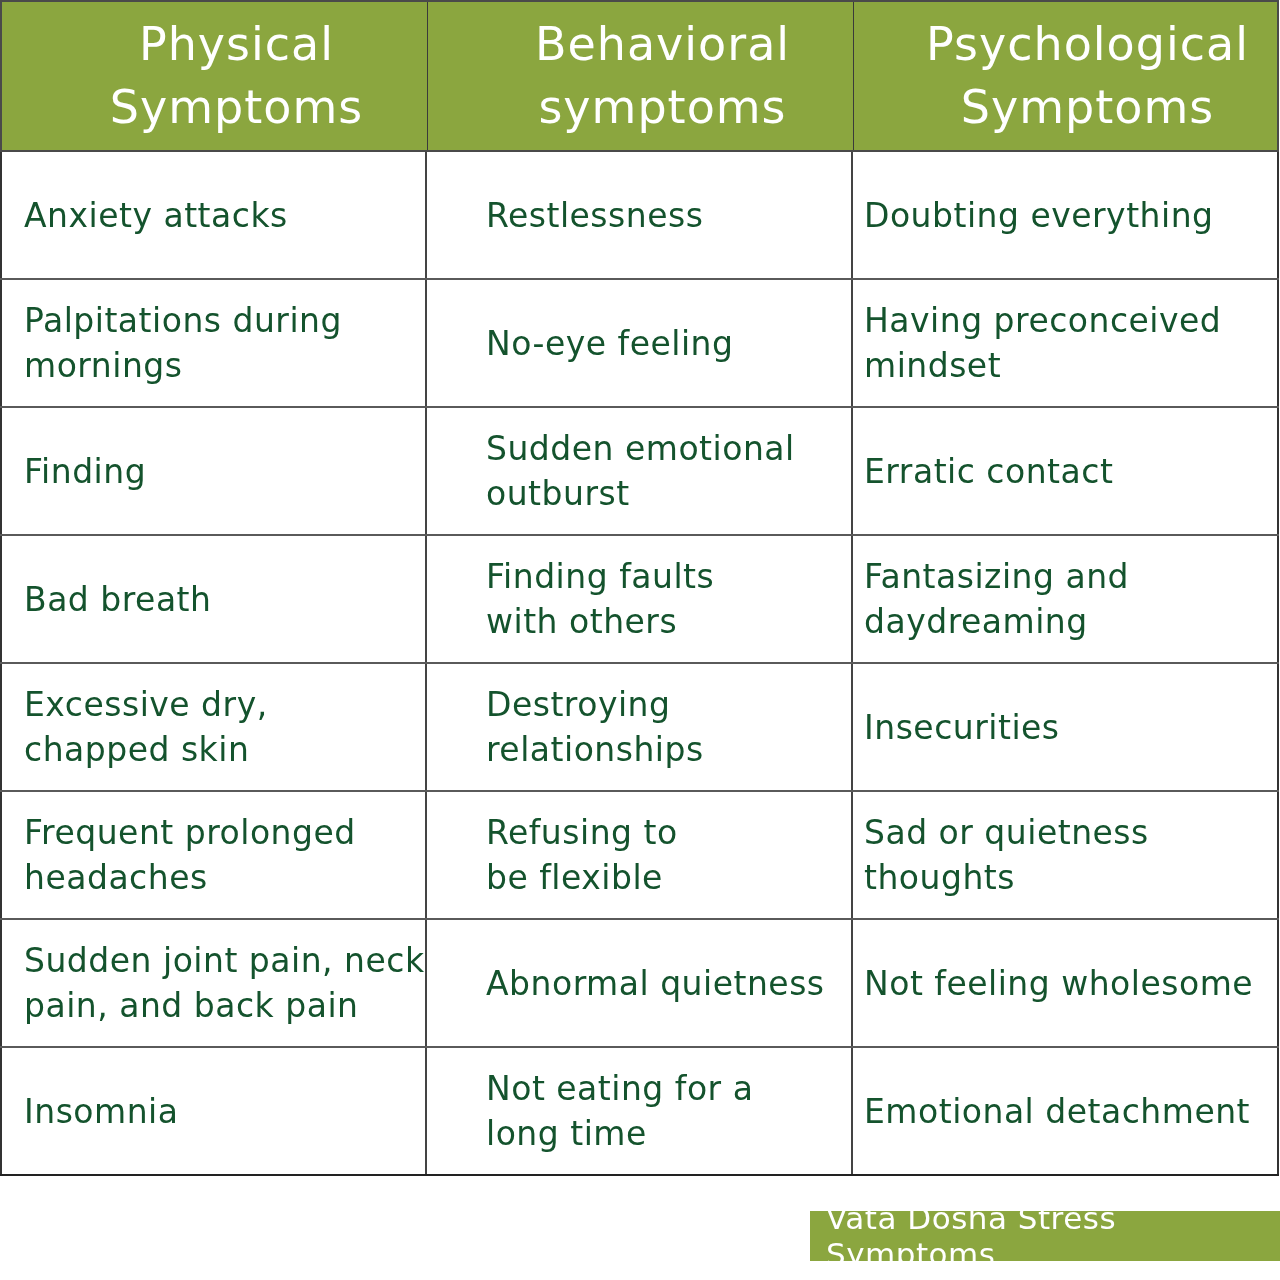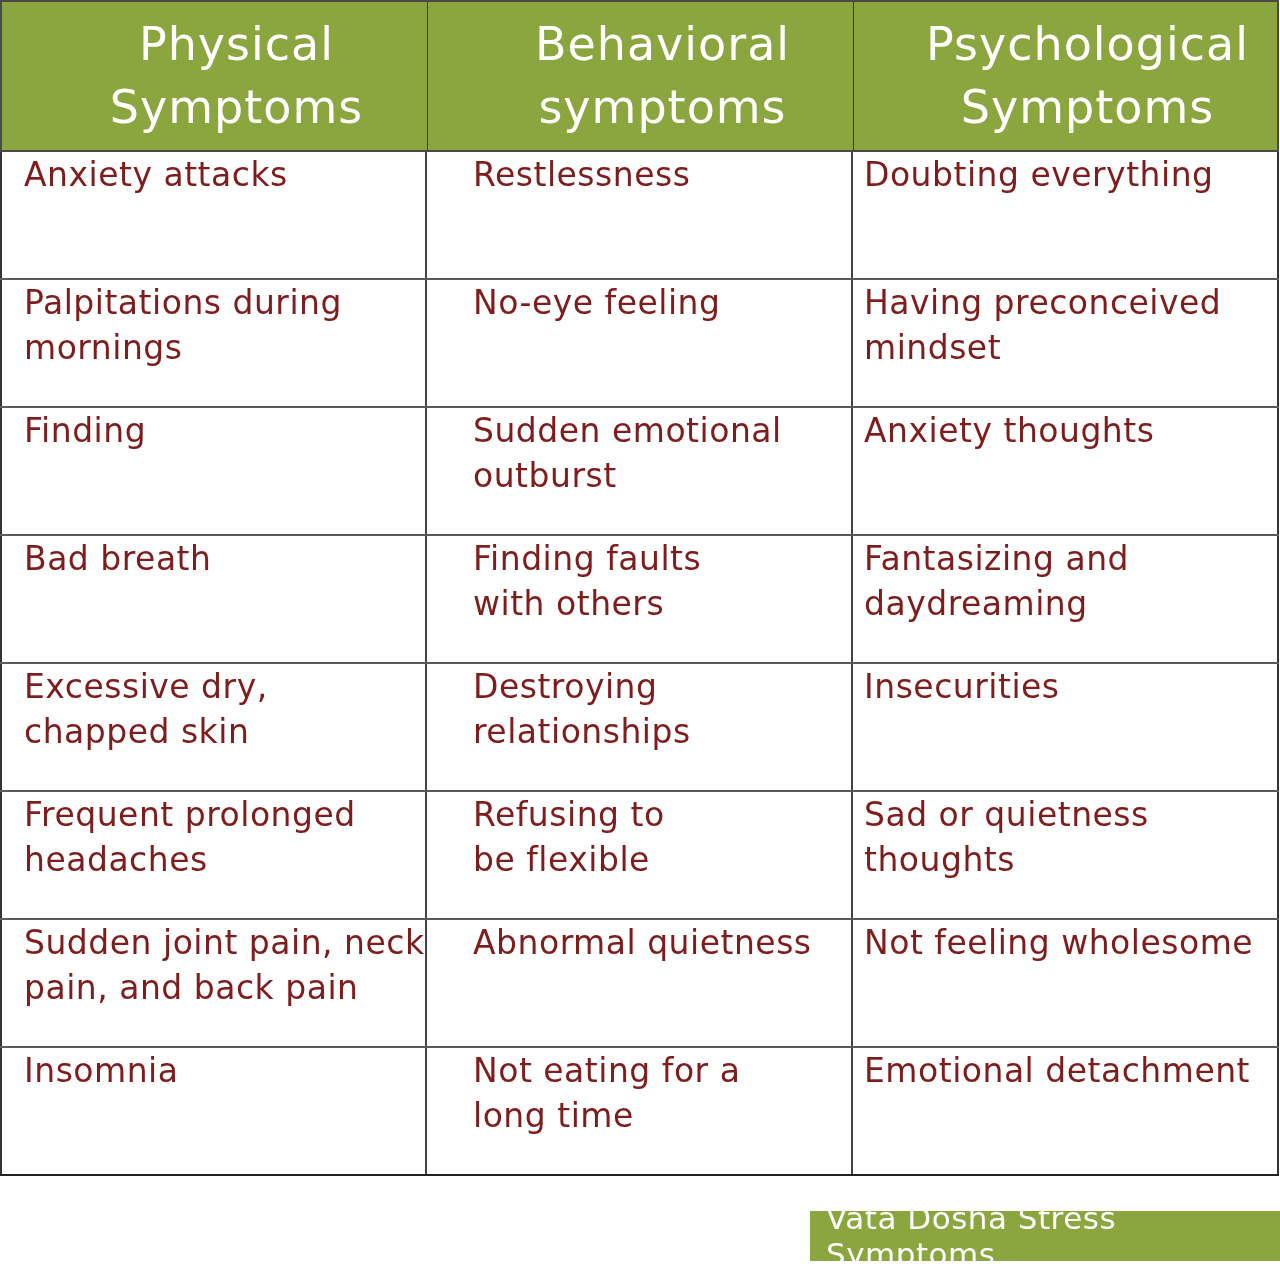--- a/index.html
+++ b/index.html
@@ -7,24 +7,24 @@
            font-family: "DejaVu Sans", "Liberation Sans", sans-serif; }
     .grid { position: absolute; left: 0; top: 0; width: 1279px; }
     .header { display: flex; height: 152px; background: #8ba63f; border: 2px solid #4a4a4a; box-sizing: border-box; }
     .hcell { flex: none; display: flex; align-items: center; justify-content: center; text-align: center;
              color: #ffffff; font-size: 46px; line-height: 63px; letter-spacing: 1px; box-sizing: border-box; padding-left: 44px; }
     .hcell.c1 { width: 426px; border-right: 1px solid #3a3a3a; }
     .hcell.c2 { width: 426px; border-right: 1px solid #3a3a3a; }
     .hcell.c3 { flex: 1; }
     .row { display: flex; height: 128px; border-bottom: 2px solid #5a5a5a; box-sizing: border-box; }
     .row:last-child { border-bottom: 2px solid #222; }
-    .cell { flex: none; display: flex; align-items: flex-start; box-sizing: border-box;
-            font-size: 33px; line-height: 45px; color: #7f1d1d; letter-spacing: 0.5px; font-weight: 500; }
+    .cell { flex: none; display: flex; align-items: center; box-sizing: border-box;
+            font-size: 33px; line-height: 45px; color: #14532d; letter-spacing: 0.5px; font-weight: 500; }
     .cell.c1 { width: 427px; padding-left: 22px; border-left: 2px solid #333; border-right: 2px solid #444; }
-    .cell.c2 { width: 426px; padding-left: 46px; border-right: 2px solid #444; }
+    .cell.c2 { width: 426px; padding-left: 59px; border-right: 2px solid #444; }
     .cell.c3 { flex: 1; padding-left: 11px; border-right: 2px solid #333; white-space: nowrap; }
     .cell span { white-space: pre-line; }
     .body { border-top: 0; }
     .footer-badge { position: absolute; left: 810px; top: 1211px; width: 470px; height: 50px;
                     background: #8ba63f; color: #ffffff; font-size: 31px; display: flex; align-items: center;
                     padding-left: 16px; box-sizing: border-box; letter-spacing: 0.5px; }
   </style>
 </head>
 <body>
 
@@ -70,21 +70,21 @@
     </div>
     <div class="row">
       <div class="cell c1">
           <span>Finding</span>
         </div>
       <div class="cell c2">
           <span>Sudden emotional
 outburst</span>
         </div>
       <div class="cell c3">
-          <span>Anxiety thoughts</span>
+          <span>Erratic contact</span>
         </div>
     </div>
     <div class="row">
       <div class="cell c1">
           <span>Bad breath</span>
         </div>
       <div class="cell c2">
           <span>Finding faults
 with others</span>
         </div>

